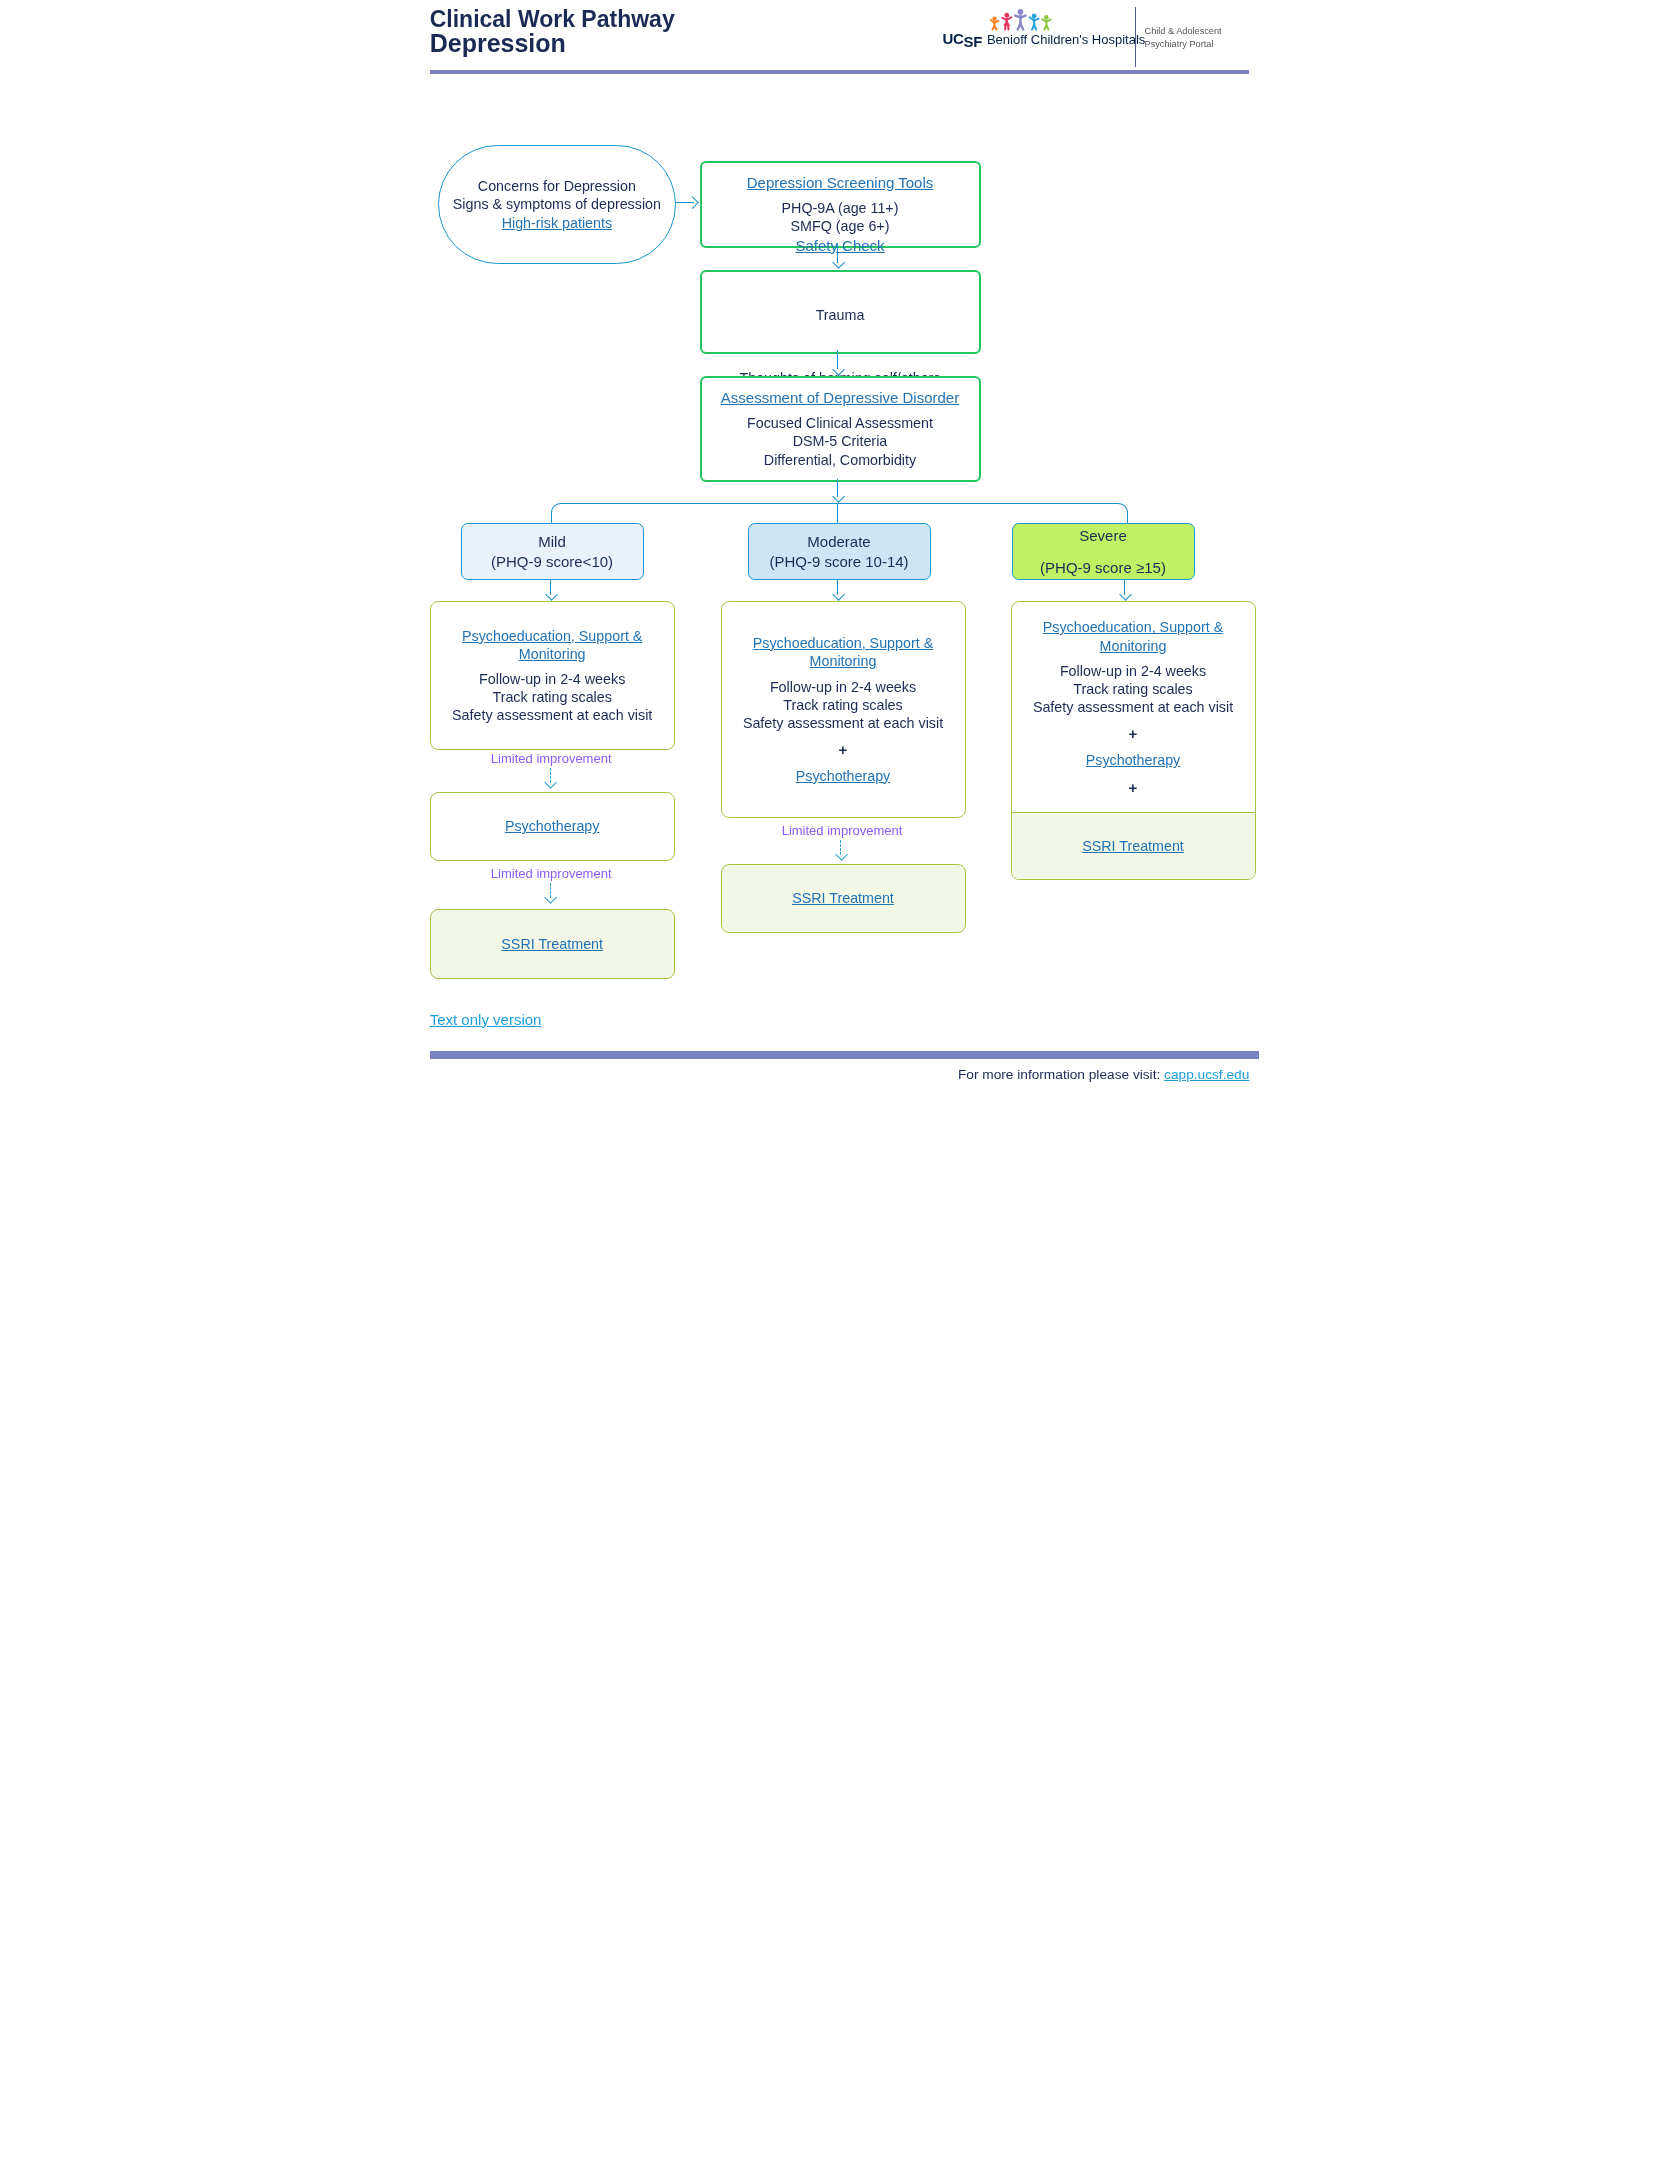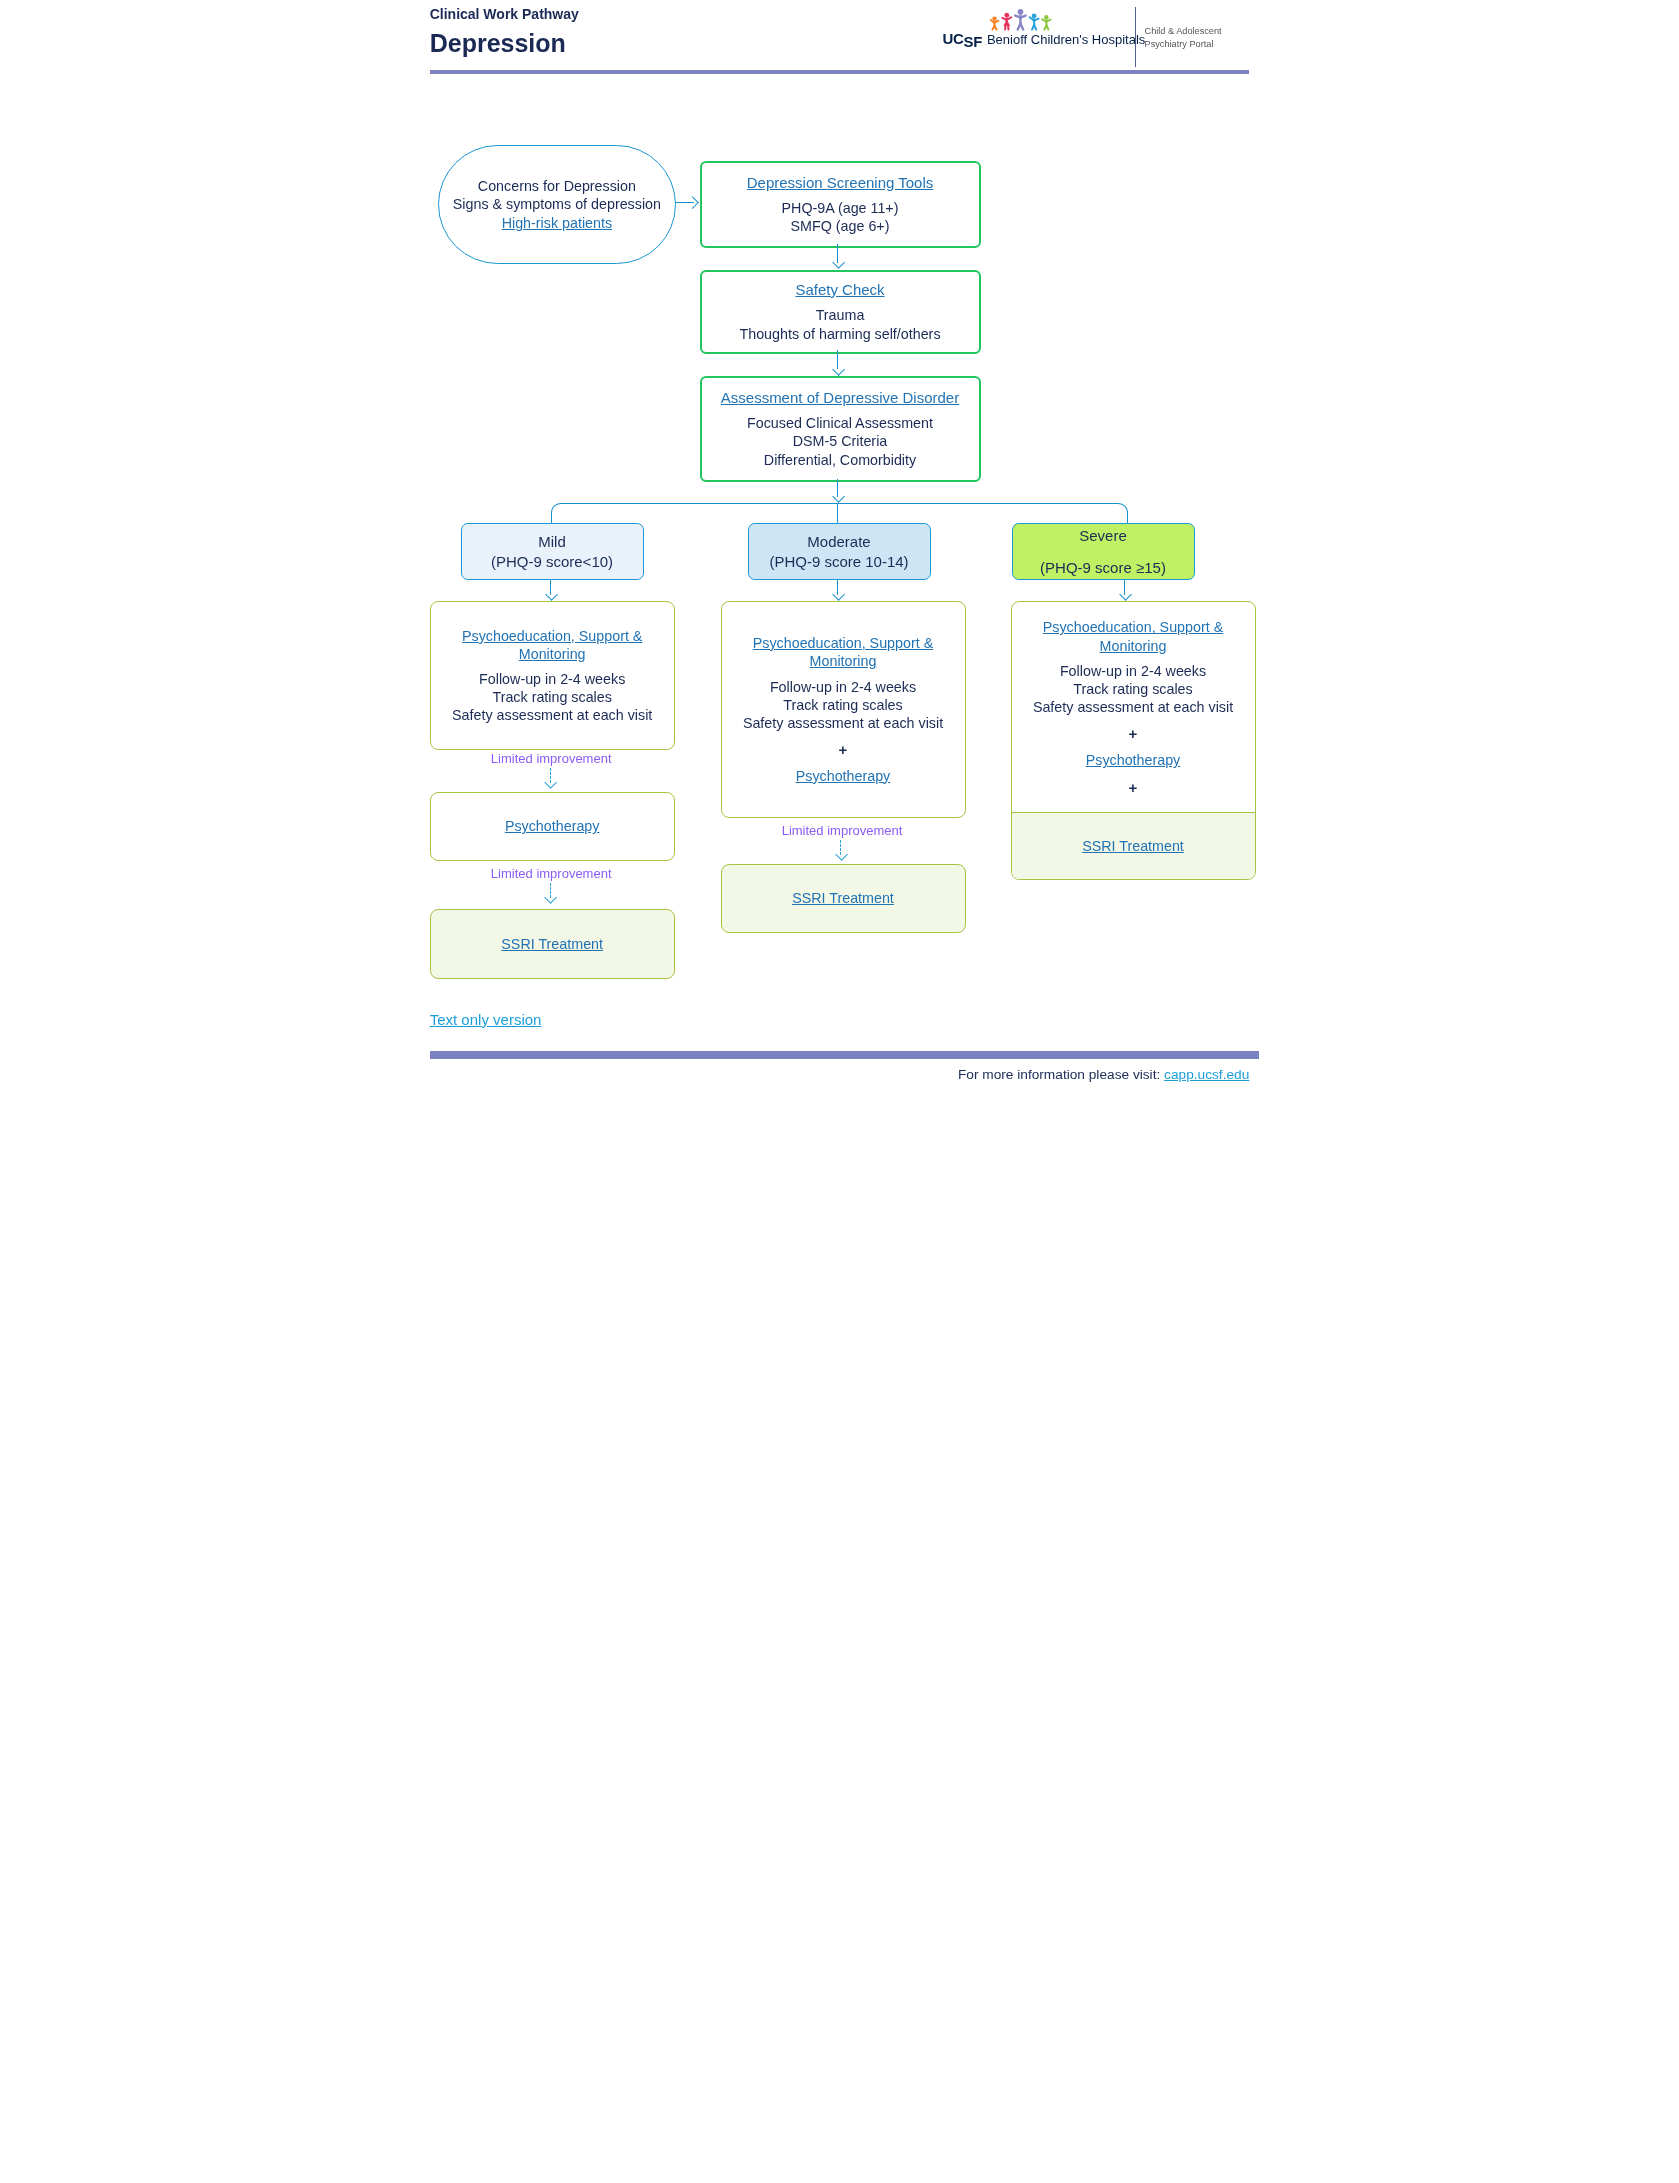--- a/index.html
+++ b/index.html
@@ -2,21 +2,21 @@
 <html style="font-size:11px"><head>
 <meta charset="utf-8">
 <style>
   html,body{margin:0;padding:0;background:#ffffff;}
   .page{
     position:relative;width:840px;height:1092px;margin:0 auto;background:#fff;
     font-family:"Liberation Sans","DejaVu Sans",sans-serif;overflow:hidden;
   }
   .abs{position:absolute;}
   
-  .title1{left:10.2px;top:5.5px;font-size:14px;font-weight:bold;color:#1b2a55;}
+  .title1{left:10.2px;top:5.5px;font-size:23px;font-weight:bold;color:#1b2a55;}
   .title2{left:10.2px;top:29px;font-size:25px;font-weight:bold;color:#1b2a55;}
   .logo-row{left:523px;top:30px;display:flex;align-items:baseline;gap:4.8px;}
   .ucsf{font-size:15px;font-weight:800;color:#052049;letter-spacing:-0.3px;}
   .ucsf .sf{position:relative;top:2.7px;}
   .benioff{font-size:13px;color:#052049;}
   .figures{left:567px;top:6.8px;}
   .logo-divider{left:715px;top:6.8px;width:1.4px;height:60px;background:#50608a;}
   .portal{left:725px;top:24.6px;font-size:9.2px;line-height:13.7px;color:#55565b;}
   .rule{left:10.2px;top:70px;width:819px;height:4.1px;background:#7c81bf;}
   .link{color:#2273b4;text-decoration:underline;cursor:pointer;}
@@ -135,21 +135,21 @@
 
   <div class="abs node" style="left:280px;top:161px;width:277px;height:83px;">
     <a class="link h">Depression Screening Tools</a>
     <div class="b">PHQ-9A (age 11+)</div>
     <div class="b">SMFQ (age 6+)</div>
   </div>
 
   <div class="abs vline" style="left:417px;top:244px;height:19px;"></div>
   <div class="abs chev down" style="left:414px;top:258px;"></div>
 
-  <div class="abs node" style="left:280px;top:270px;width:277px;height:80px;">
+  <div class="abs node" style="left:280px;top:270px;width:277px;height:80px;gap:44px;">
     <a class="link h">Safety Check</a>
     <div class="b">Trauma</div>
     <div class="b">Thoughts of harming self/others</div>
   </div>
 
   <div class="abs vline" style="left:417px;top:350px;height:19px;"></div>
   <div class="abs chev down" style="left:414px;top:365px;"></div>
 
   <div class="abs node" style="left:280px;top:376px;width:277px;height:102px;">
     <a class="link h">Assessment of Depressive Disorder</a>

